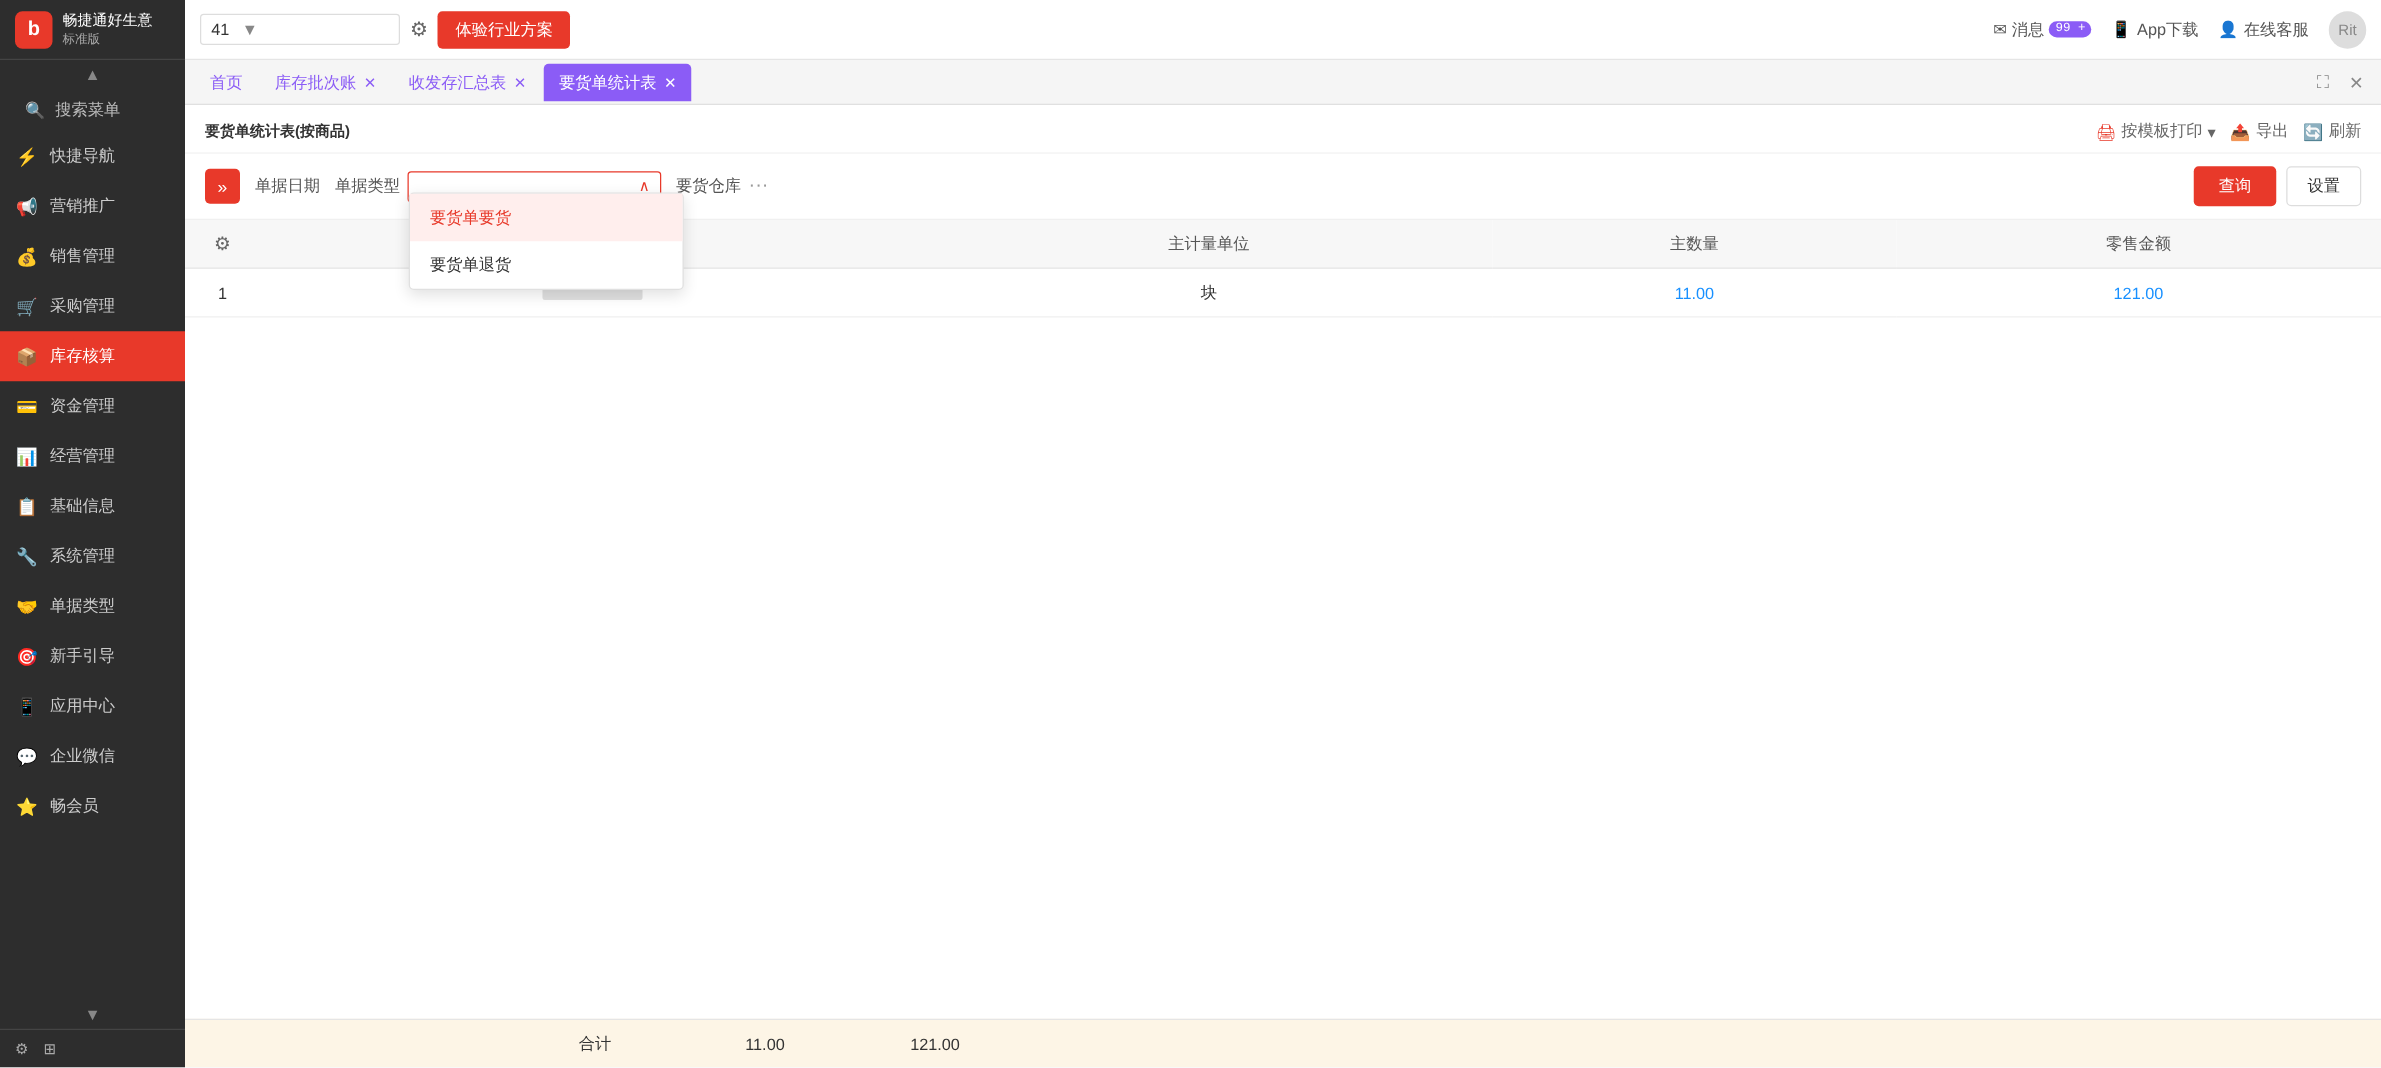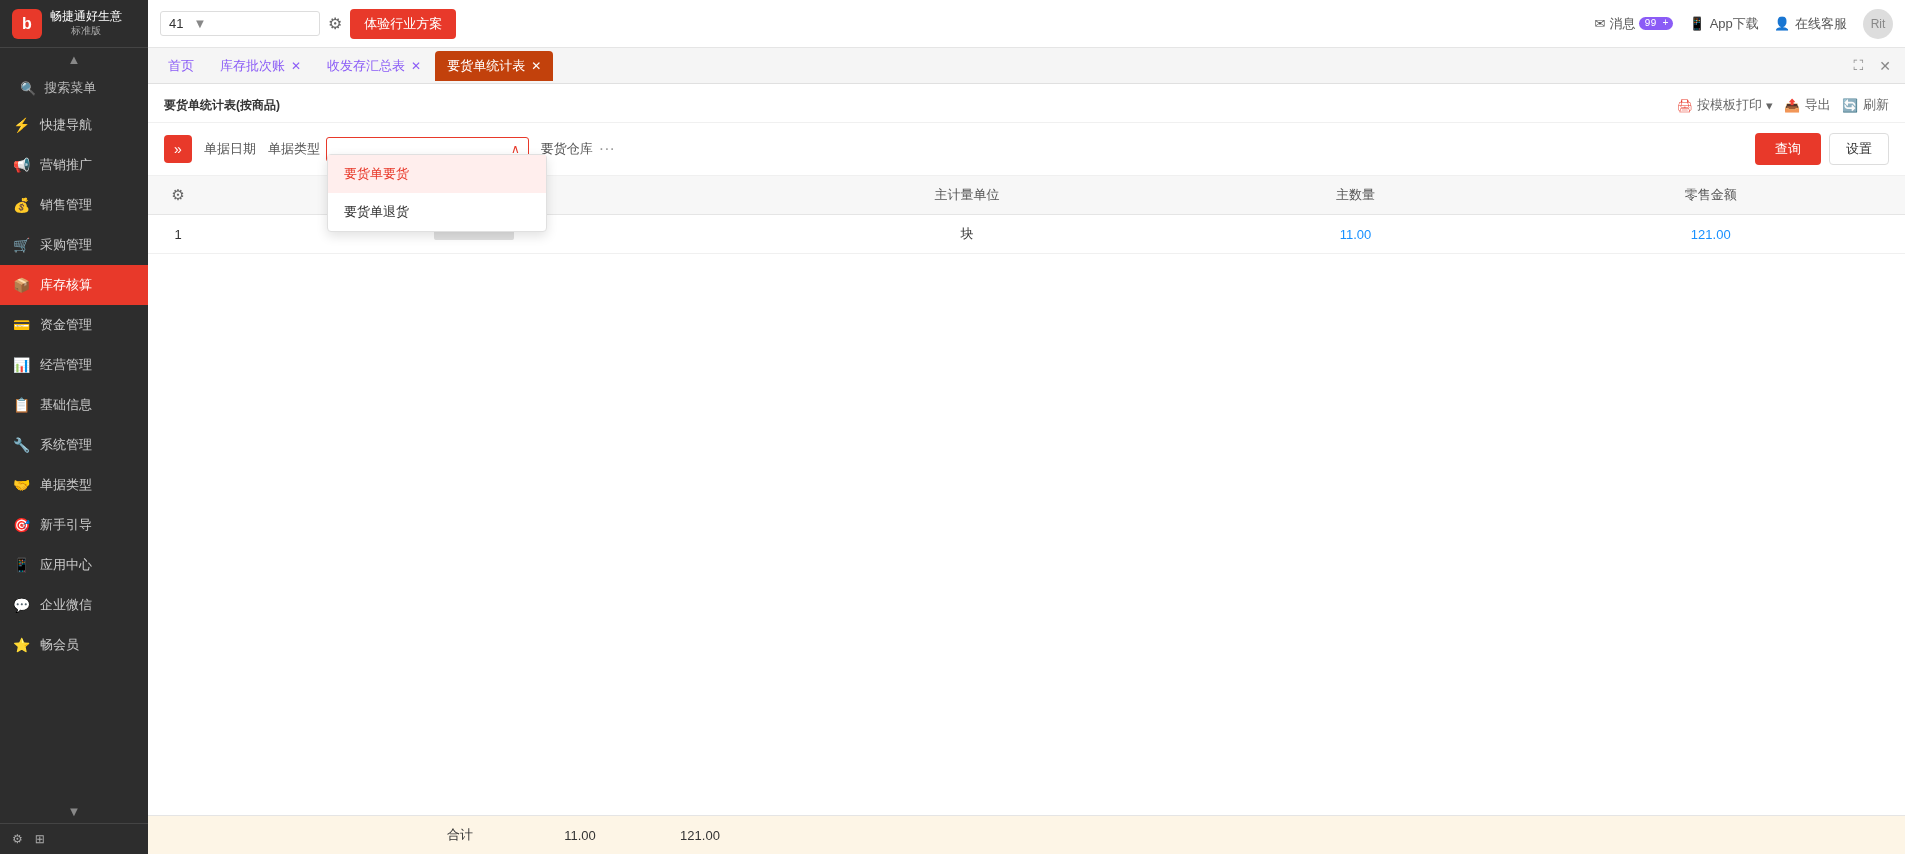--- a/index.html
+++ b/index.html
@@ -30,21 +30,21 @@
       display: flex;
       align-items: center;
       justify-content: center;
       color: white;
       font-weight: bold;
       font-size: 16px;
       margin-right: 8px;
       flex-shrink: 0;
     }
     .sidebar-logo-text { font-size: 12px; color: #fff; line-height: 1.3; }
-    .sidebar-logo-sub { font-size: 10px; color: #aaa; text-align: center; }
+    .sidebar-logo-sub { font-size: 10px; color: #aaa; }
 
     .sidebar-search {
       display: flex;
       align-items: center;
       padding: 8px 12px;
       color: #bbb;
       cursor: pointer;
       font-size: 13px;
     }
     .sidebar-search span { margin-left: 8px; }
@@ -180,21 +180,21 @@
       align-items: center;
       padding: 6px 12px;
       font-size: 13px;
       cursor: pointer;
       border-radius: 4px 4px 0 0;
       color: #8b5cf6;
       background: transparent;
       white-space: nowrap;
     }
     .tab-item.active {
-      background: #c2410c;
+      background: #8b5cf6;
       color: #fff;
     }
     .tab-close {
       margin-left: 6px;
       font-size: 12px;
       color: inherit;
       cursor: pointer;
     }
     .tabs-right {
       margin-left: auto;
@@ -644,21 +644,21 @@
               <span style="display:inline-block;width:80px;height:14px;background:#e0e0e0;border-radius:2px;"></span>
             </td>
             <td>块</td>
             <td class="text-link">11.00</td>
             <td class="text-link">121.00</td>
           </tr>
         </tbody>
       </table>
     </div>
 
-    <div class="table-footer" style="position:absolute;bottom:0;left:0;right:0;">
+    <div class="table-footer" style="position:absolute;bottom:0;left:0;right:0;gap:16px;">
       <div class="footer-label"></div>
       <div class="footer-total-label">合计</div>
       <div class="footer-qty">11.00</div>
       <div class="footer-amount">121.00</div>
     </div>
 
   </div>
 </div>
 
 </body></html>

